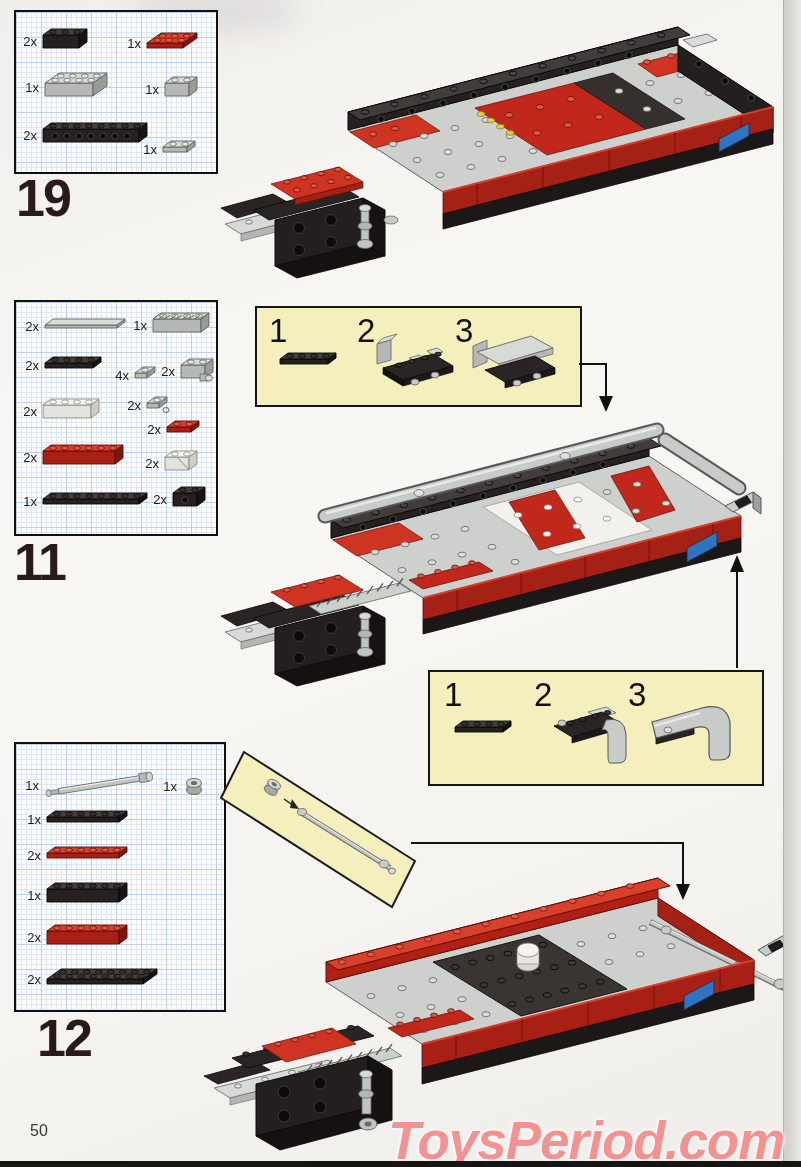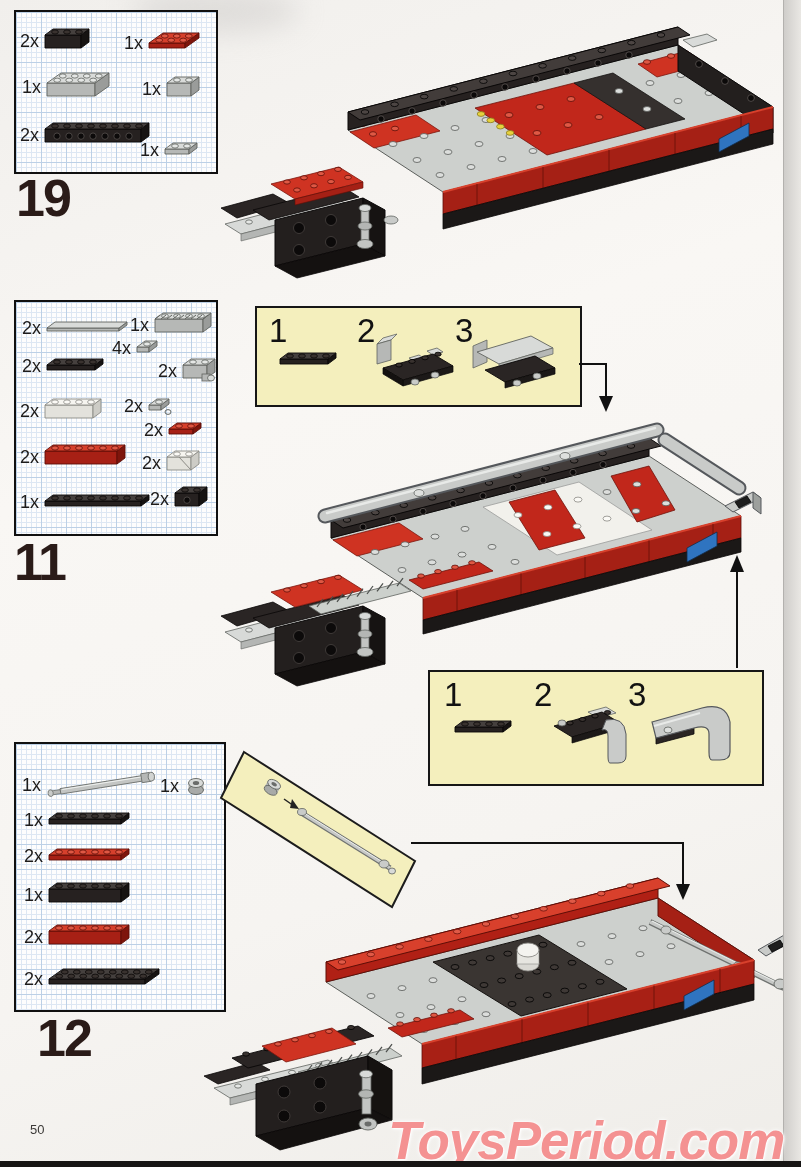--- a/index.html
+++ b/index.html
@@ -7,33 +7,33 @@
        background:linear-gradient(160deg,#f1efec 0%,#f9f7f4 35%,#f6f4f1 70%,#efede9 100%);
        font-family:"Liberation Sans",sans-serif;}
   .partsbox{position:absolute;background-color:#fdfdfd;border:2px solid #101010;
     background-image:
       linear-gradient(to right,#bcd0e6 1px,transparent 1px),
       linear-gradient(to bottom,#bcd0e6 1px,transparent 1px),
       linear-gradient(to right,#dde7f3 1px,transparent 1px),
       linear-gradient(to bottom,#dde7f3 1px,transparent 1px);
     background-size:25px 25px,25px 25px,5px 5px,5px 5px;z-index:2;}
   .part{position:absolute;display:flex;align-items:center;gap:5px;}
-  .qty{font-size:18px;color:#1e1c1b;font-weight:400;min-width:17px;text-align:right;}
+  .qty{font-size:13px;color:#1e1c1b;font-weight:400;min-width:17px;text-align:right;}
   .pic{display:inline-block;line-height:0;}
   .stepnum{position:absolute;font-weight:bold;font-size:52px;line-height:1;color:#2a1b18;
            letter-spacing:-2px;z-index:2;}
   .callout{position:absolute;background:#f4efbd;border:2px solid #161616;z-index:2;}
   .co-num{position:absolute;font-size:33px;font-weight:400;color:#121212;line-height:1;}
   .co-pic{position:absolute;line-height:0;}
   .model{position:absolute;z-index:1;}
   .overlay{position:absolute;left:0;top:0;z-index:3;pointer-events:none;}
   .watermark{position:absolute;left:388px;top:1110px;z-index:6;
     font-size:53px;font-weight:bold;letter-spacing:-1px;color:#f49292;
     text-shadow:0 0 2px #ffffff,0 0 5px #ffffff,1px 1px 2px #ffffff;font-style:italic;}
-  .pagenum{position:absolute;left:30px;top:1122px;font-size:13px;color:#3c3a38;z-index:4;}
+  .pagenum{position:absolute;left:30px;top:1122px;font-size:16px;color:#3c3a38;z-index:4;}
   .edgeband{position:absolute;left:783px;top:0;width:18px;height:1167px;z-index:5;
     background:linear-gradient(90deg,#cfcdca,#ebe9e5);border-left:1px solid #b3b1ae;}
   .bottombar{position:absolute;left:0;top:1161px;width:801px;height:6px;background:#171514;z-index:7;}
   .smudge{position:absolute;left:130px;top:-12px;width:170px;height:46px;background:#c8c6c4;
     filter:blur(14px);opacity:.45;z-index:0;border-radius:50%;}
 </style>
 </head>
 <body>
 
 <div class="smudge"></div>
@@ -317,21 +317,21 @@
     <span class="pic"><svg width="61" height="18" viewBox="0 0 61 18">
           <polygon points="1,7 49,7 49,12 1,12" fill="#262120" stroke="#0a0808" stroke-width="0.9" stroke-linejoin="round"></polygon>
           <polygon points="49,7 57,1 57,6 49,12" fill="#161312" stroke="#0a0808" stroke-width="0.9" stroke-linejoin="round"></polygon>
           <polygon points="1,7 9,1 57,1 49,7" fill="#45403e" stroke="#0a0808" stroke-width="0.9" stroke-linejoin="round"></polygon>
           <ellipse cx="11" cy="4" rx="3.4" ry="2.1" fill="#39322f" stroke="#0a0808" stroke-width="0.8"></ellipse>
           <ellipse cx="23" cy="4" rx="3.4" ry="2.1" fill="#39322f" stroke="#0a0808" stroke-width="0.8"></ellipse>
           <ellipse cx="35" cy="4" rx="3.4" ry="2.1" fill="#39322f" stroke="#0a0808" stroke-width="0.8"></ellipse>
           <ellipse cx="47" cy="4" rx="3.4" ry="2.1" fill="#39322f" stroke="#0a0808" stroke-width="0.8"></ellipse>
         </svg></span>
   </div>
-  <div class="part" style="left:96px;top:36px">
+  <div class="part" style="left:96px;top:64px">
     <span class="qty">4x</span>
     <span class="pic"><svg width="25" height="18" viewBox="0 0 25 18">
           <polygon points="1,7 13,7 13,12 1,12" fill="#b6b8b6" stroke="#60635f" stroke-width="0.9" stroke-linejoin="round"></polygon>
           <polygon points="13,7 21,1 21,6 13,12" fill="#9a9c9a" stroke="#60635f" stroke-width="0.9" stroke-linejoin="round"></polygon>
           <polygon points="1,7 9,1 21,1 13,7" fill="#d9dbd9" stroke="#60635f" stroke-width="0.9" stroke-linejoin="round"></polygon>
           <ellipse cx="11" cy="4" rx="3.4" ry="2.1" fill="#e5e7e5" stroke="#60635f" stroke-width="0.8"></ellipse>
         </svg></span>
   </div>
   <div class="part" style="left:142px;top:56px">
     <span class="qty">2x</span>

